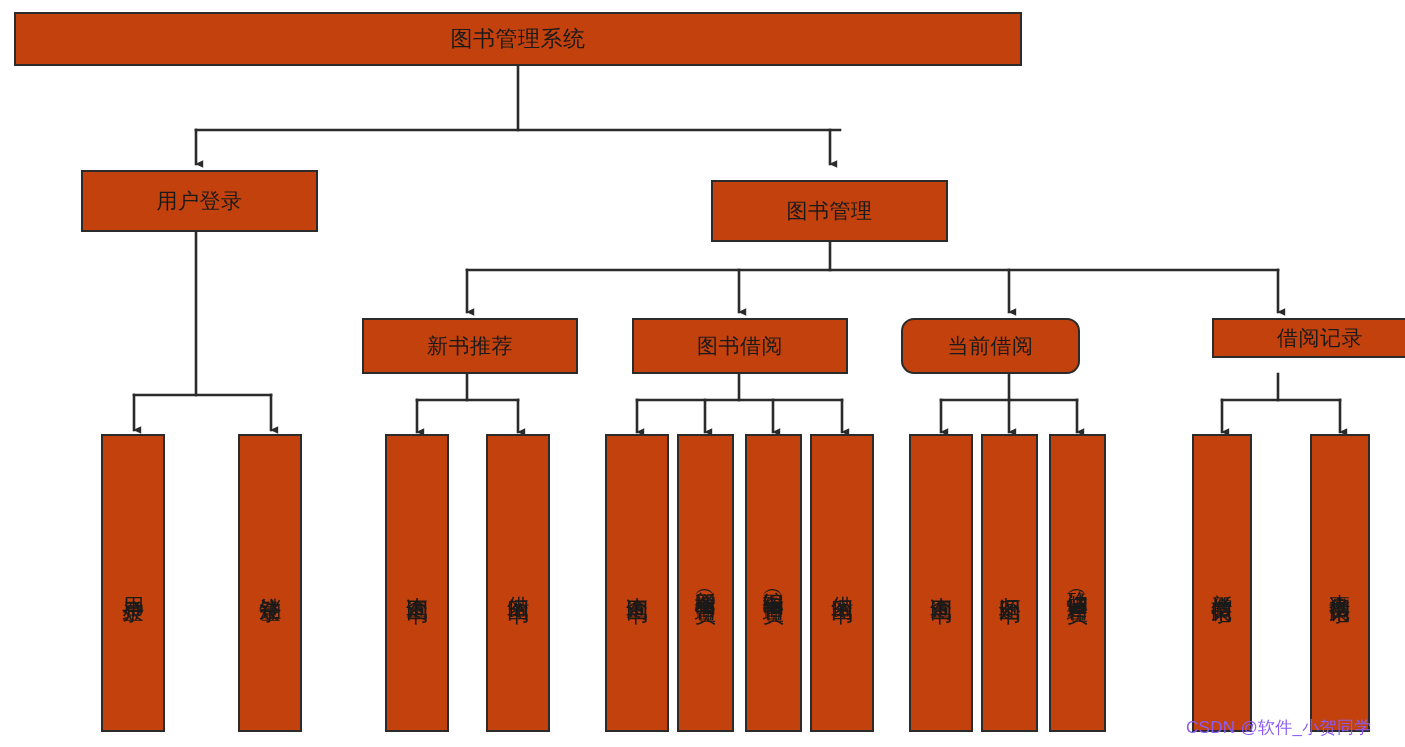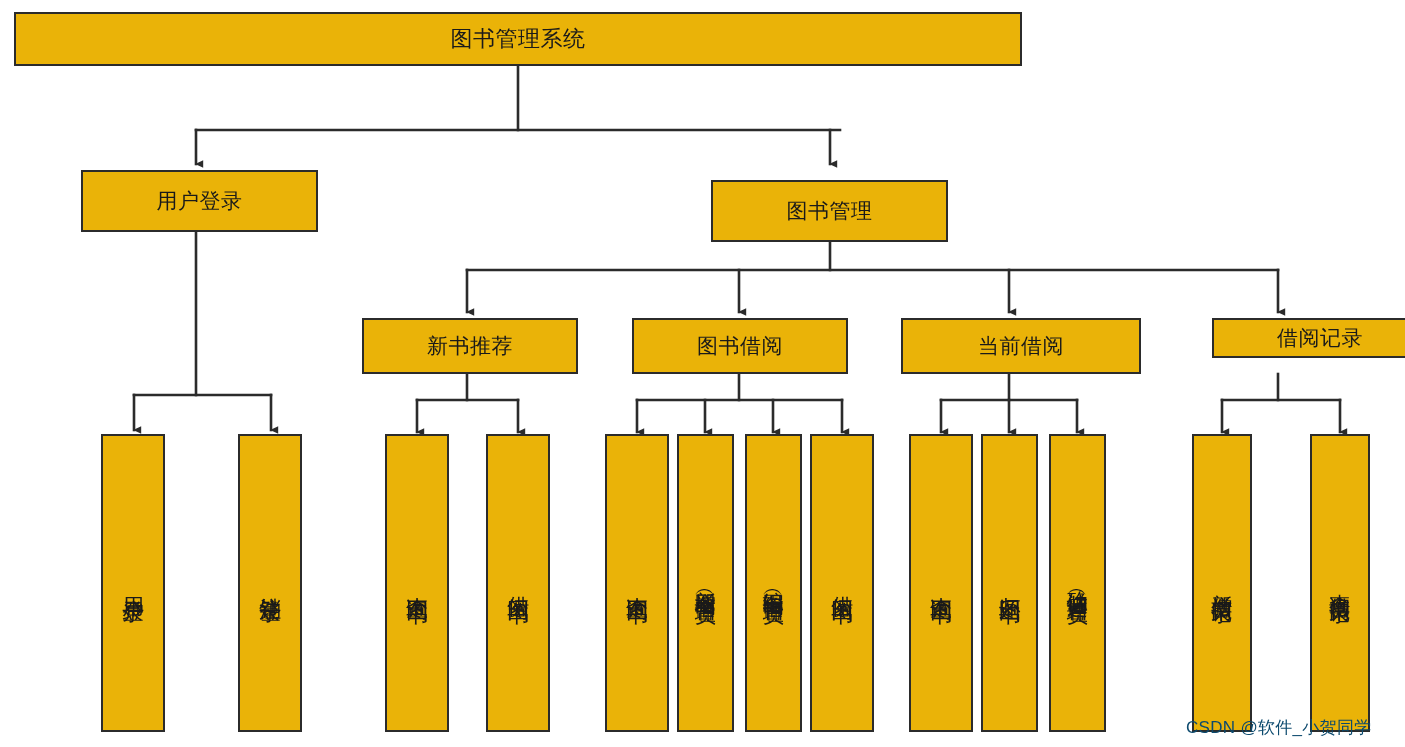--- a/index.html
+++ b/index.html
@@ -22,21 +22,21 @@
     position: absolute;
     left: 0;
     top: 0;
     width: 1405px;
     height: 747px;
     pointer-events: none;
   }
   .node {
     position: absolute;
     box-sizing: border-box;
-    background: #eab308;
+    background: #c2410c;
     border: 2px solid #2b2b2b;
     display: flex;
     align-items: center;
     justify-content: center;
     color: #1a1a1a;
     z-index: 2;
   }
   .node-label {
     display: block;
     text-align: center;
@@ -63,21 +63,21 @@
     font-size: 22px;
     line-height: 1.02;
     letter-spacing: 2px;
     white-space: nowrap;
   }
   .node.vert.tall-text .node-label {
     font-size: 21px;
   }
   .watermark {
     position: absolute;
-    color: #0c4a6e;
+    color: #8b5cf6;
     font-size: 17px;
     white-space: nowrap;
     z-index: 5;
     letter-spacing: 0.3px;
   }
 </style>
 </head>
 <body>
 
 <div id="diagram-root">
@@ -145,21 +145,21 @@
   </div>
 
   <div class="node horiz" style="left:632px; top:318px; width:216px; height:56px;">
     <span class="node-label">图书借阅</span>
   </div>
 
   <div class="node horiz" style="left:362px; top:318px; width:216px; height:56px;">
     <span class="node-label">新书推荐</span>
   </div>
 
-  <div class="node horiz" style="left:901px; top:318px; width:240px; height:56px;">
+  <div class="node horiz" style="left:901px; top:318px; width:179px; height:56px;border-radius:13px;">
     <span class="node-label">当前借阅</span>
   </div>
 
   <div class="node horiz" style="left:1170px; top:318px; width:216px; height:40px;margin-left:42px;">
     <span class="node-label">借阅记录</span>
   </div>
 
   <div class="node vert" style="left:101px; top:434px; width:64px; height:298px;">
     <span class="node-label">用户登录</span>
   </div>

